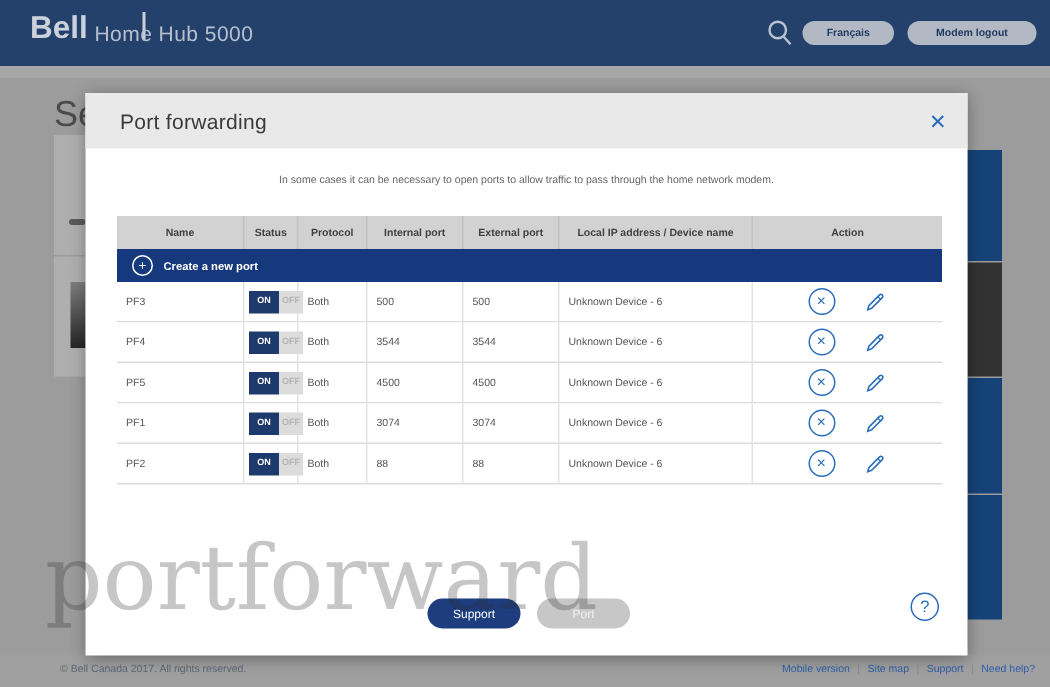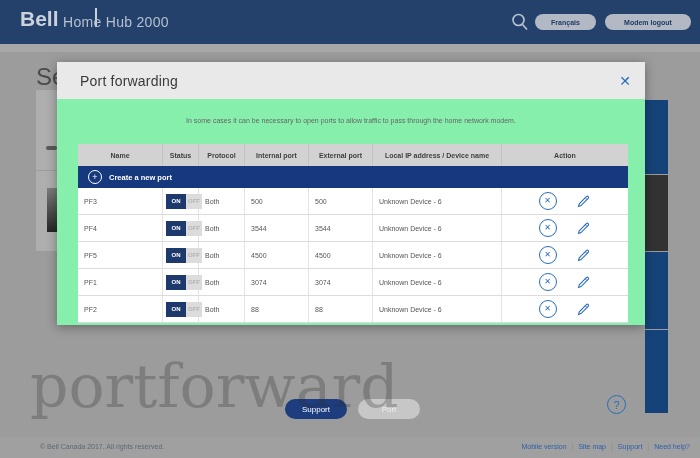--- a/index.html
+++ b/index.html
@@ -28,21 +28,21 @@
   .dash{position:absolute;left:46px;top:146px;width:11px;height:4px;background:#5a5a5a;border-radius:2px;z-index:2;}
   .modemimg{position:absolute;left:47px;top:188px;width:10px;height:44px;
             background:linear-gradient(#7d7d7d,#252525);z-index:2;}
   .rtile{position:absolute;left:645px;width:23px;z-index:1;}
   .rt1{top:100px;height:74px;background:#154379;}
   .rt2{top:175px;height:76px;background:#323232;}
   .rt3{top:252px;height:77px;background:#154379;}
   .rt4{top:330px;height:83px;background:#154379;}
 
   
-  .modal{position:absolute;left:57px;top:62px;width:588px;height:263px;background:#86efac;
+  .modal{position:absolute;left:57px;top:62px;width:588px;height:375px;background:#ffffff;
          box-shadow:0 2px 10px rgba(0,0,0,.35);z-index:10;}
   .m-titlebar{position:absolute;left:0;top:0;width:100%;height:37px;background:#e9e9e9;
               display:flex;align-items:center;justify-content:space-between;box-sizing:border-box;
               padding:0 14px 0 23px;}
   .m-title{font-size:14px;color:#3a3a3a;letter-spacing:.2px;}
   .m-close{font-size:14px;font-weight:bold;color:#2a6ebb;cursor:pointer;line-height:1;}
   .m-desc{position:absolute;left:0;top:55px;width:100%;text-align:center;font-size:7px;color:#666;}
 
   
   .pf-table{position:absolute;left:21px;top:82px;width:550px;font-size:7px;}
@@ -93,21 +93,21 @@
   .fsep{color:#8a8a8a;}
 </style>
 </head>
 <body>
 
 <div class="hdr">
   <div class="brand">
     <span>Bell</span>
     <span class="brand-bar"></span>
   </div>
-  <div class="product">Home Hub 2000</div>
+  <div class="product">Home Hub 5000</div>
   <svg class="search" viewBox="0 0 20 20">
     <circle cx="8.5" cy="8" r="5.5" fill="none" stroke="#b9c3d1" stroke-width="1.6"></circle>
     <line x1="12.5" y1="12.5" x2="17" y2="17.5" stroke="#b9c3d1" stroke-width="1.6"></line>
   </svg>
   <div class="hdr-pill pill-fr">Français</div>
   <div class="hdr-pill pill-out">Modem logout</div>
 </div>
 
 <div class="strip"></div>
 <div class="bg-head">Se</div>

